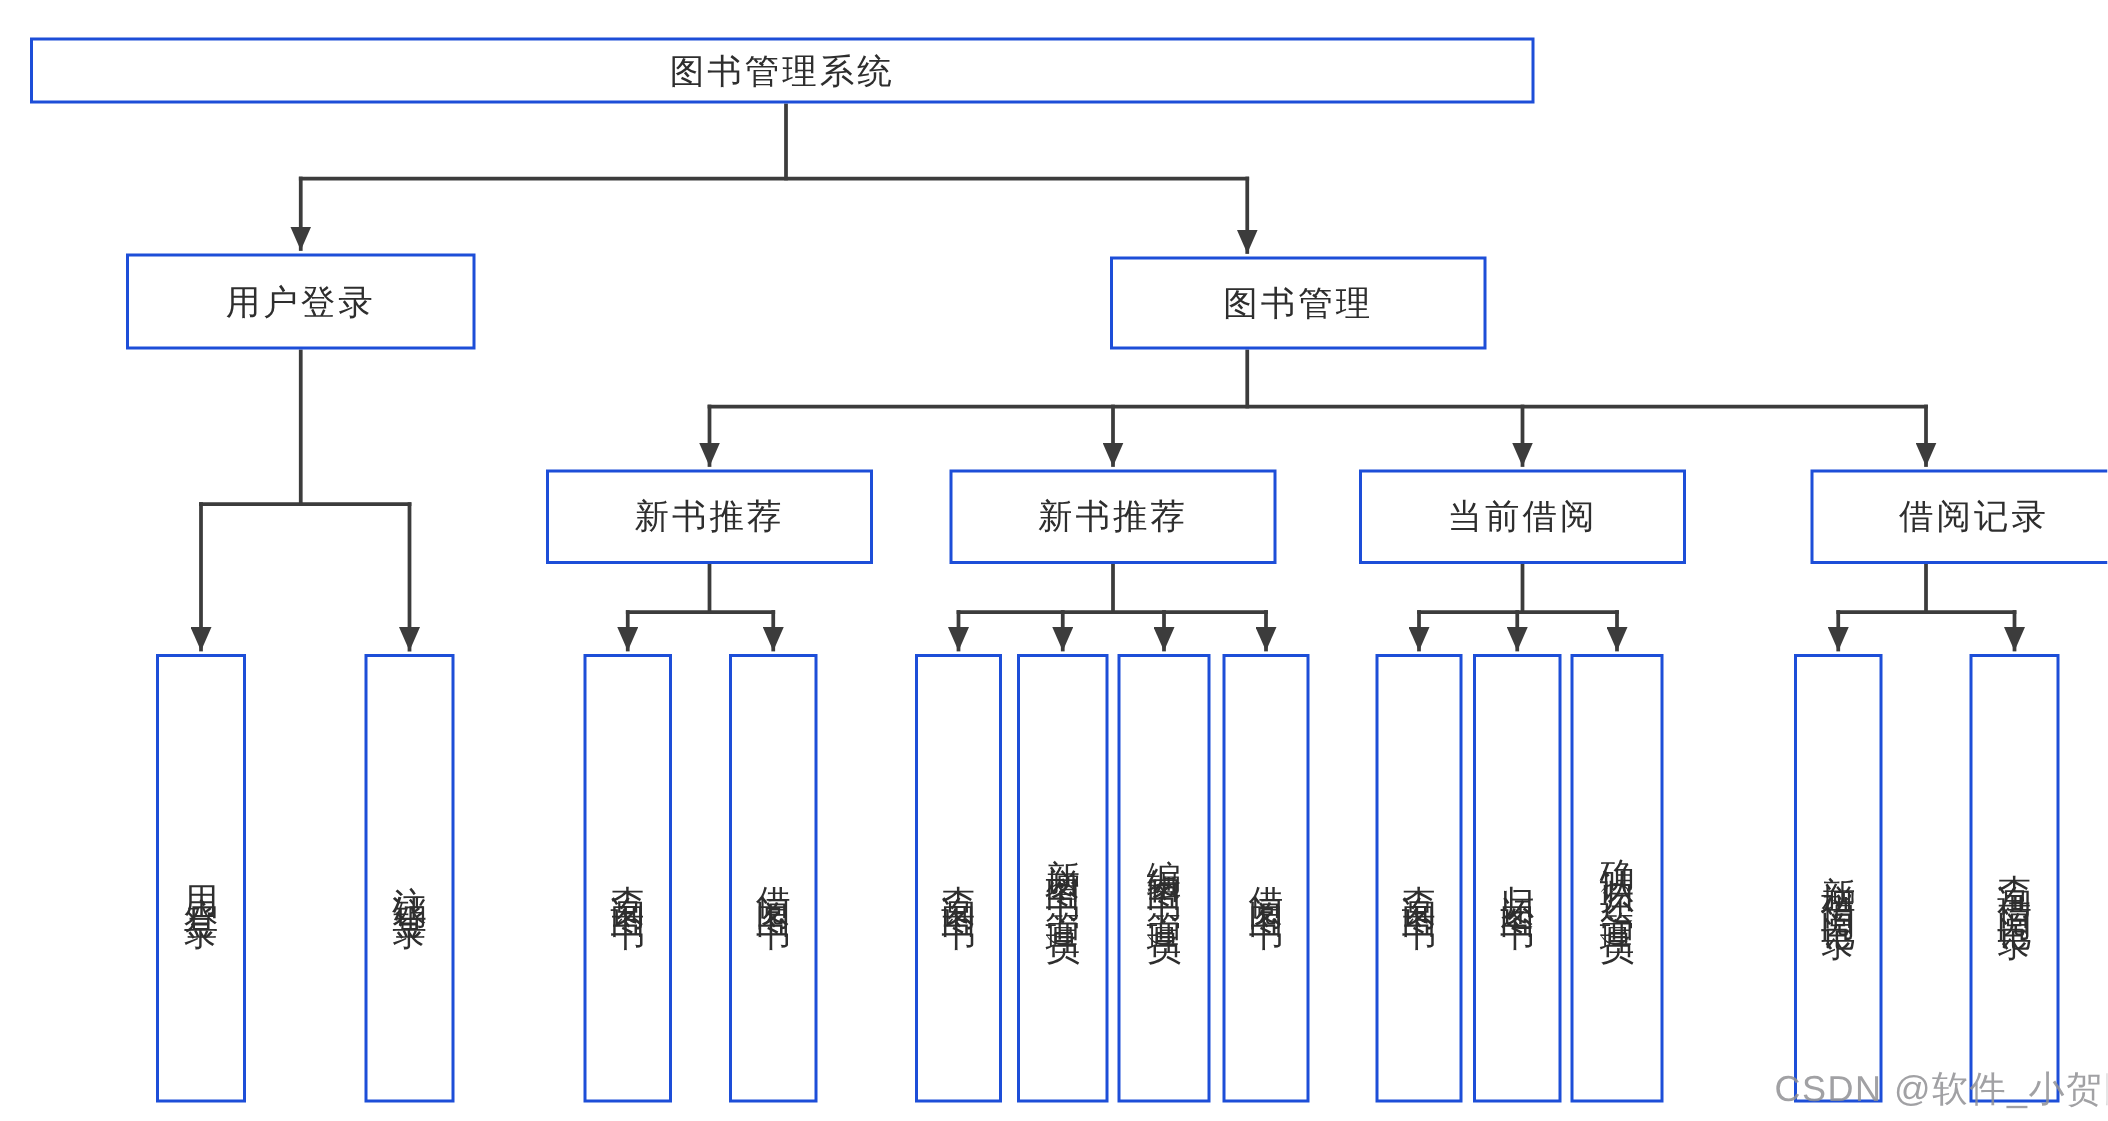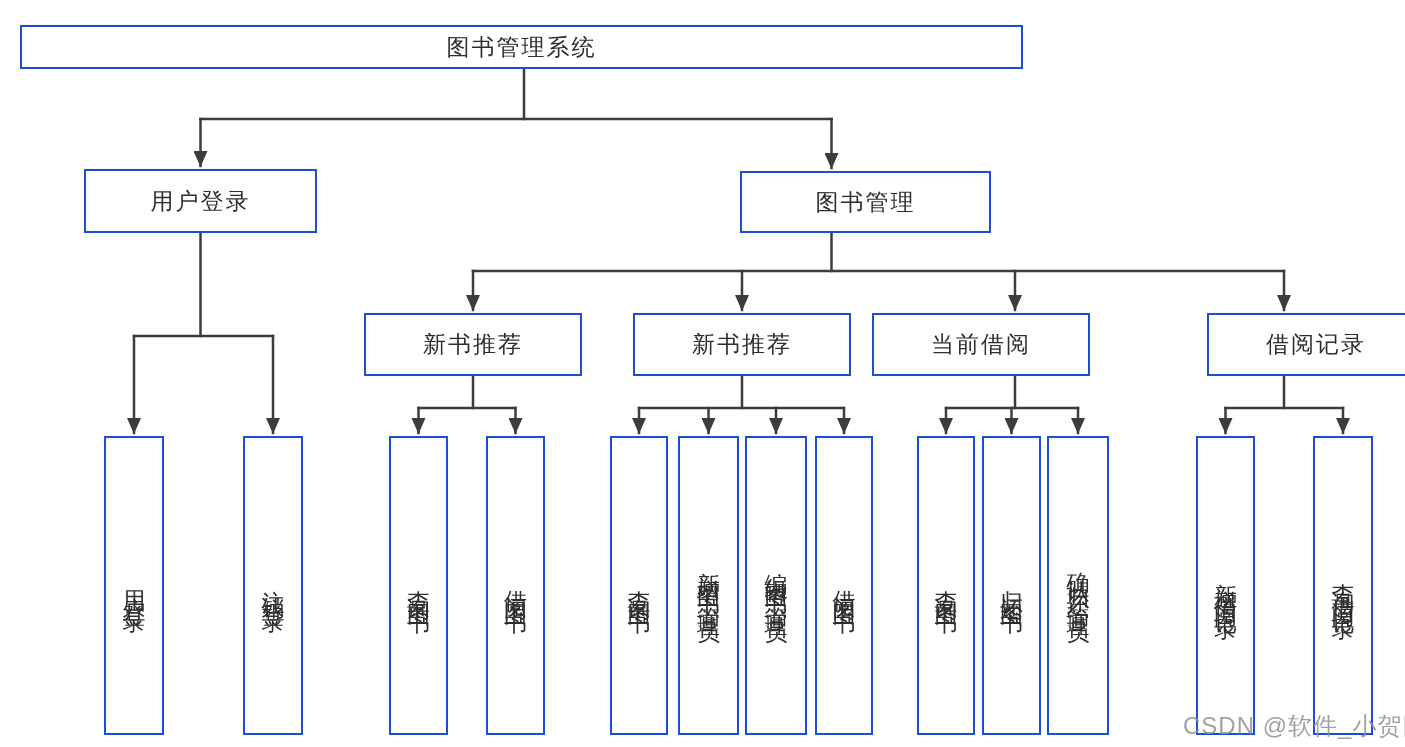--- a/index.html
+++ b/index.html
@@ -42,21 +42,21 @@
   }
   
   .n-root   { left: 20px;  top: 25px;  width: 1003px; height: 44px; }
   
   .n-login  { left: 84px;  top: 169px; width: 233px; height: 64px; }
   .n-mgmt   { left: 713px; top: 171px; width: 251px; height: 62px; margin-left: 27px; }
   
   .n-l3     { top: 313px; width: 218px; height: 63px; }
   .n-nbr    { left: 364px; }
   .n-bb     { left: 633px; }
-  .n-cb     { left: 872px; }
+  .n-cb     { left: 906px; }
   .n-br     { left: 1175px; margin-left: 32px; }
   
   .leaf     { top: 436px; height: 299px; }
   .n-ul1 { left: 104px;  width: 60px; }
   .n-ul2 { left: 243px;  width: 60px; }
   .n-nb1 { left: 389px;  width: 59px; }
   .n-nb2 { left: 486px;  width: 59px; }
   .n-bb1 { left: 610px;  width: 58px; }
   .n-bb2 { left: 678px;  width: 61px; }
   .n-bb3 { left: 745px;  width: 62px; }

